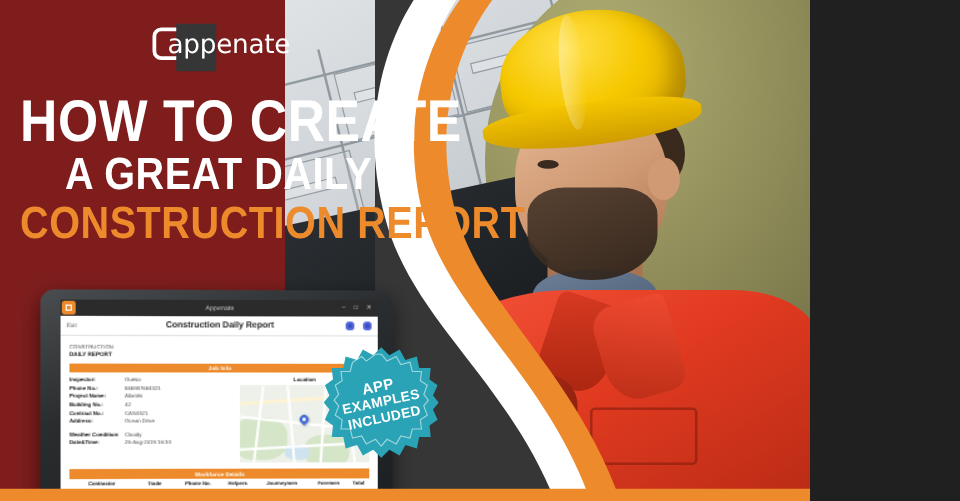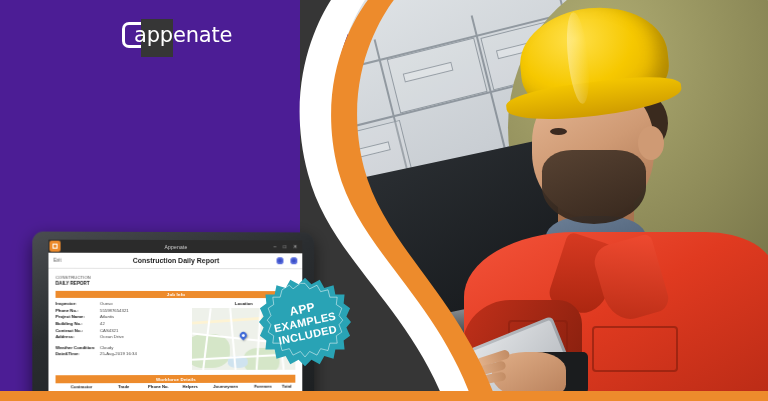--- a/index.html
+++ b/index.html
@@ -5,23 +5,23 @@
 <style>
   * { margin:0; padding:0; box-sizing:border-box; }
   html,body{ background:#202020; }
   body{
     font-family:"Liberation Sans", sans-serif;
     -webkit-font-smoothing:antialiased;
   }
 
   #banner{
     position:relative;
-    width:768px; height:401px;
+    width:648px; height:401px;
     overflow:hidden;
-    background:#4c1d95;
+    background:#7f1d1d;
   }
 
   
   #photo-area{
     position:absolute; top:0; right:0;
     width:420px; height:401px;
     overflow:hidden;
   }
   
   .blueprint{
@@ -499,20 +499,25 @@
     <path d="M402,-10 C402,-10 336,58 364,168 C386,250 462,296 500,411 L476,411 C440,300 360,252 338,170 C310,58 376,-10 376,-10 Z" fill="#ED8B2C"></path>
   </svg>
 
   <div id="left-panel">
 
     <div id="logo">
       <div class="logo-bracket"></div>
       <div class="logo-text">appenate</div>
     </div>
 
+    <div id="headline">
+      <div class="hl hl-1">HOW TO CREATE</div>
+      <div class="hl hl-2">A GREAT DAILY</div>
+      <div class="hl hl-3">CONSTRUCTION REPORT</div>
+    </div>
 
   </div>
 
   <div id="tablet">
     <div class="tab-bezel"></div>
     <div class="tab-screen">
 
       <div class="titlebar">
         <div class="app-icon">
             <span></span>

